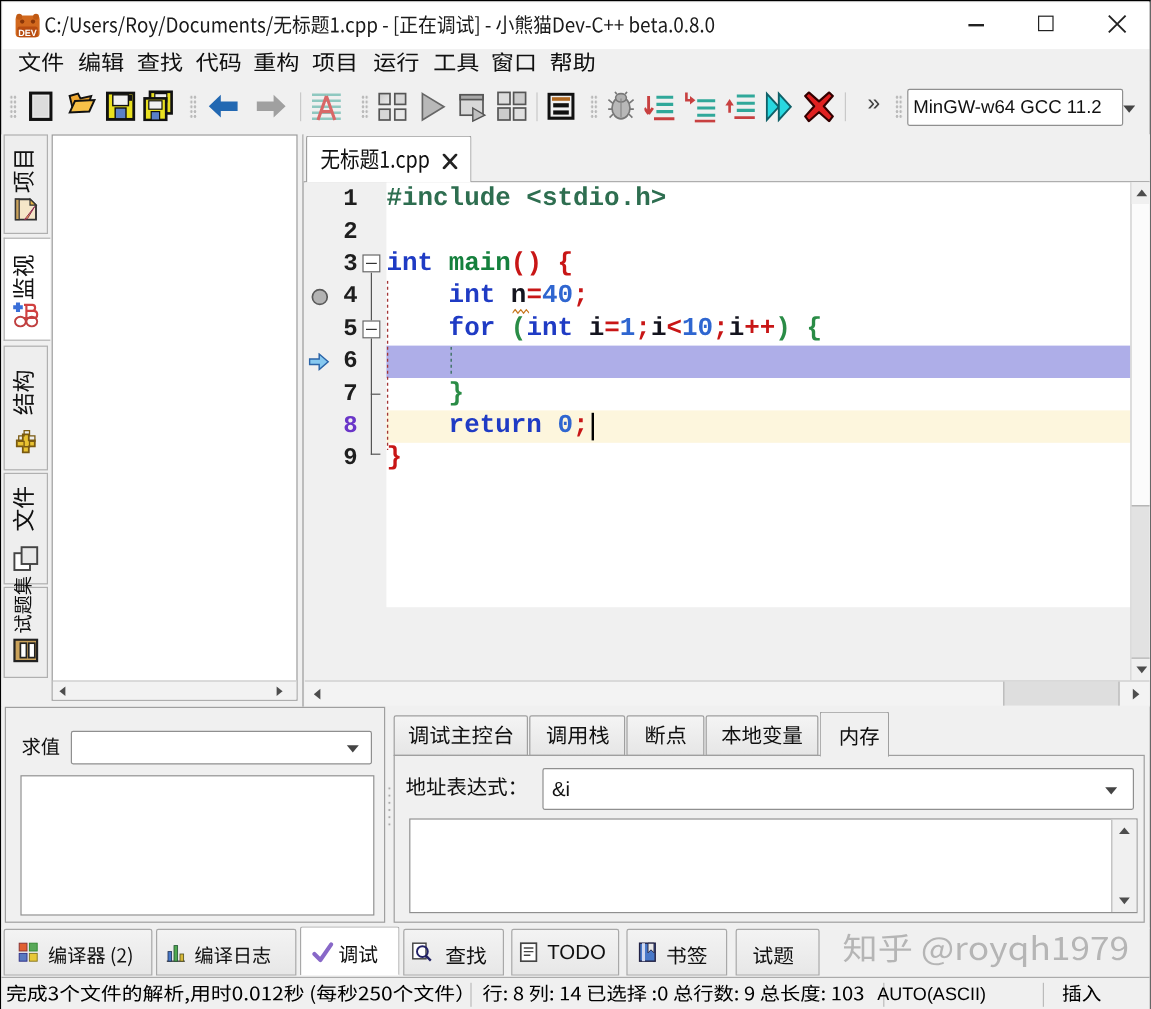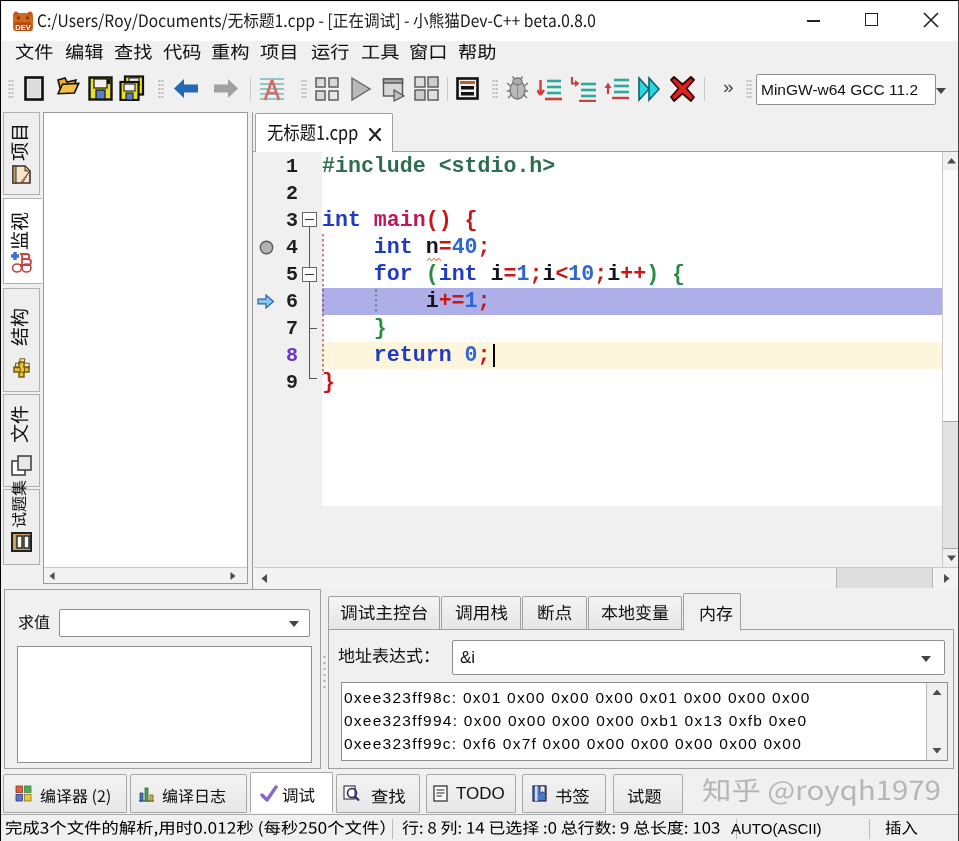--- a/index.html
+++ b/index.html
@@ -486,24 +486,23 @@
 
       <svg class="abs" style="left:0px;top:82px" width="2" height="141" viewBox="0 0 2 141">
         <line x1="1" y1="0" x2="1" y2="141" stroke="#a33535" stroke-width="1.2" stroke-dasharray="2.5,2.5"></line>
       </svg>
 
       <svg class="abs" style="left:53px;top:137px" width="2" height="25" viewBox="0 0 2 25">
         <line x1="1" y1="0" x2="1" y2="25" stroke="#3f7265" stroke-width="1.2" stroke-dasharray="2.5,2.5"></line>
       </svg>
 
       <div class="codeline" style="top:1px"><span style="color:#2e6e50">#include &lt;stdio.h&gt;</span></div>
-      <div class="codeline" style="top:55px"><span style="color:#1f3bc4">int</span> <span style="color:#be185d">main</span><span style="color:#c81616">()</span> <span style="color:#c81616">{</span></div>
+      <div class="codeline" style="top:55px"><span style="color:#1f3bc4">int</span> <span style="color:#15803d">main</span><span style="color:#c81616">()</span> <span style="color:#c81616">{</span></div>
       <div class="codeline" style="top:82px">    <span style="color:#1f3bc4">int</span> <span style="color:#14141e">n</span><span style="color:#c81616">=</span><span style="color:#2f66d0">40</span><span style="color:#c81616">;</span></div>
       <div class="codeline" style="top:109px">    <span style="color:#1f3bc4">for</span> <span style="color:#2a8c46">(</span><span style="color:#1f3bc4">int</span> <span style="color:#14141e">i</span><span style="color:#c81616">=</span><span style="color:#2f66d0">1</span><span style="color:#c81616">;</span><span style="color:#14141e">i</span><span style="color:#c81616">&lt;</span><span style="color:#2f66d0">10</span><span style="color:#c81616">;</span><span style="color:#14141e">i</span><span style="color:#c81616">++</span><span style="color:#2a8c46">)</span> <span style="color:#2a8c46">{</span></div>
-      <div class="codeline" style="top:136px">        <span style="color:#14141e">i</span><span style="color:#c81616">+=</span><span style="color:#2f66d0">1</span><span style="color:#c81616">;</span></div>
       <div class="codeline" style="top:163px">    <span style="color:#2a8c46">}</span></div>
       <div class="codeline" style="top:190px">    <span style="color:#1f3bc4">return</span> <span style="color:#2f66d0">0</span><span style="color:#c81616">;</span></div>
       <div class="codeline" style="top:217px"><span style="color:#c81616">}</span></div>
 
       <svg class="abs" style="left:105px;top:105px" width="14" height="5" viewBox="0 0 14 5">
         <path d="M0 4 L2.3 1 L4.6 4 L7 1 L9.3 4 L11.6 1 L14 4" fill="none" stroke="#c87820" stroke-width="1"></path>
       </svg>
 
       <div class="abs" style="left:171px;top:192px;width:1.6px;height:23px;background:#000"></div>
     </div>
@@ -600,23 +599,20 @@
           <path transform="translate(3000 0)" d="M80 -787C128 -727 181 -645 202 -593L270 -630C248 -682 193 -761 144 -819ZM585 -837C583 -770 582 -705 577 -643H323V-570H569C546 -395 487 -247 317 -160C334 -148 357 -120 367 -102C505 -175 577 -286 615 -419C714 -316 821 -191 876 -109L939 -157C876 -249 746 -392 635 -501L645 -570H942V-643H653C658 -706 660 -771 662 -837ZM262 -467H47V-395H187V-130C142 -112 89 -65 36 -5L87 64C139 -8 189 -70 222 -70C245 -70 277 -34 319 -7C389 40 472 51 599 51C691 51 874 45 941 41C943 19 955 -18 964 -38C869 -27 721 -19 601 -19C486 -19 402 -26 336 -69C302 -91 281 -112 262 -124Z"></path>
           <path transform="translate(4000 0)" d="M709 -791C761 -755 823 -701 853 -665L905 -712C875 -747 811 -798 760 -833ZM565 -836C565 -774 567 -713 570 -653H55V-580H575C601 -208 685 82 849 82C926 82 954 31 967 -144C946 -152 918 -169 901 -186C894 -52 883 4 855 4C756 4 678 -241 653 -580H947V-653H649C646 -712 645 -773 645 -836ZM59 -24 83 50C211 22 395 -20 565 -60L559 -128L345 -82V-358H532V-431H90V-358H270V-67Z"></path>
           <path transform="translate(5000 0)" d="M250 -486C290 -486 326 -515 326 -560C326 -606 290 -636 250 -636C210 -636 174 -606 174 -560C174 -515 210 -486 250 -486ZM250 4C290 4 326 -26 326 -71C326 -117 290 -146 250 -146C210 -146 174 -117 174 -71C174 -26 210 4 250 4Z"></path>
         </g>
       </svg>
     <div class="combo" style="left:124px;top:51px;width:493px;height:35px">
       <span class="abs" style="left:7px;top:7px;font-size:17px;color:#111">&amp;i</span>
       <div class="cArrow" style="left:468px;top:15px"></div>
     </div>
     <div class="abs" style="left:13px;top:93px;width:607px;height:79px;background:#fff;border:1px solid #8f8f8f" id="membox">
-      <div class="abs" style="left:2px;top:3px;font-size:15.5px;letter-spacing:1.25px;line-height:23px;white-space:pre;color:#000">0xee323ff98c: 0x01 0x00 0x00 0x00 0x01 0x00 0x00 0x00
-0xee323ff994: 0x00 0x00 0x00 0x00 0xb1 0x13 0xfb 0xe0
-0xee323ff99c: 0xf6 0x7f 0x00 0x00 0x00 0x00 0x00 0x00</div>
       <div class="abs" style="left:584px;top:0px;width:21px;height:77px;background:#f0f0f0;border-left:1px solid #b9b9b9">
         <svg class="abs" style="left:2px;top:2px" width="16" height="16" viewBox="0 0 16 16">
             <path d="M8 4.5 L12.5 10 L3.5 10 Z" fill="#4d4d4d"></path>
           </svg>
         <svg class="abs" style="left:2px;top:59px" width="16" height="16" viewBox="0 0 16 16">
             <path d="M8 11.5 L12.5 6 L3.5 6 Z" fill="#4d4d4d"></path>
           </svg>
       </div>
     </div>
   </div>

